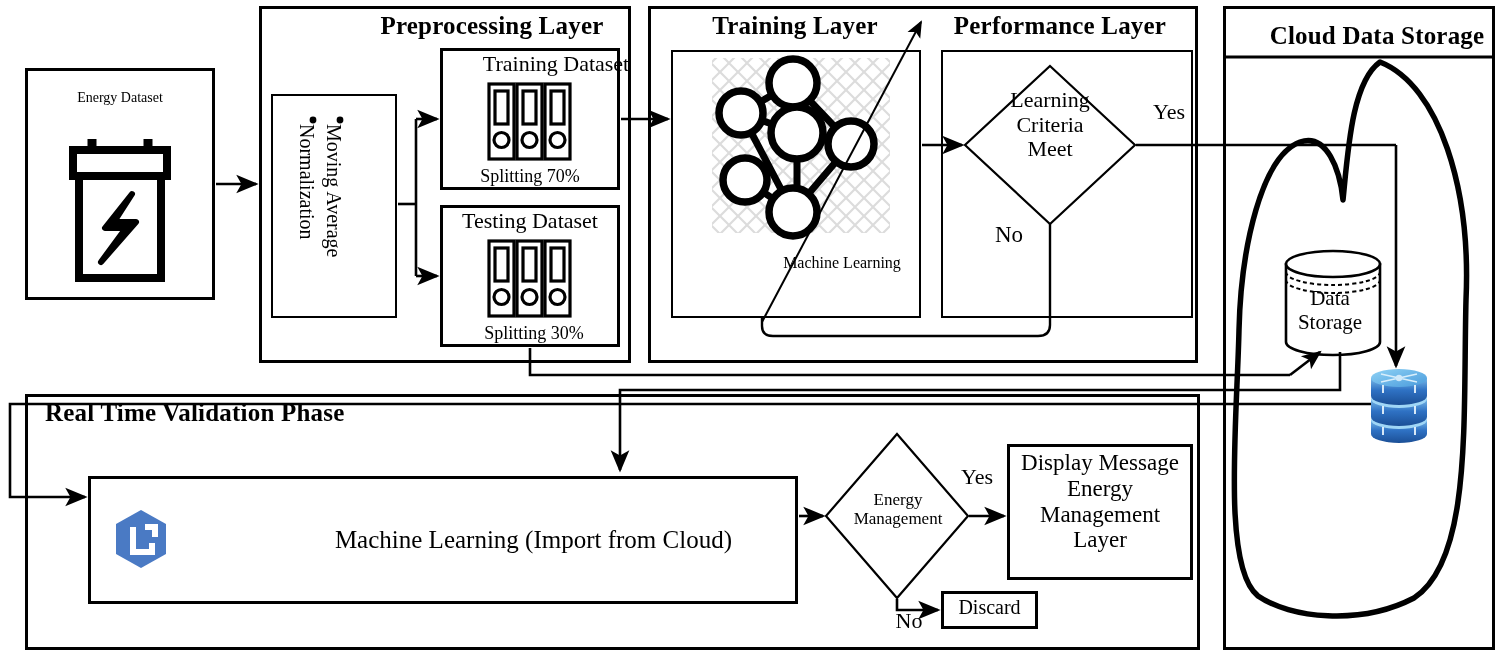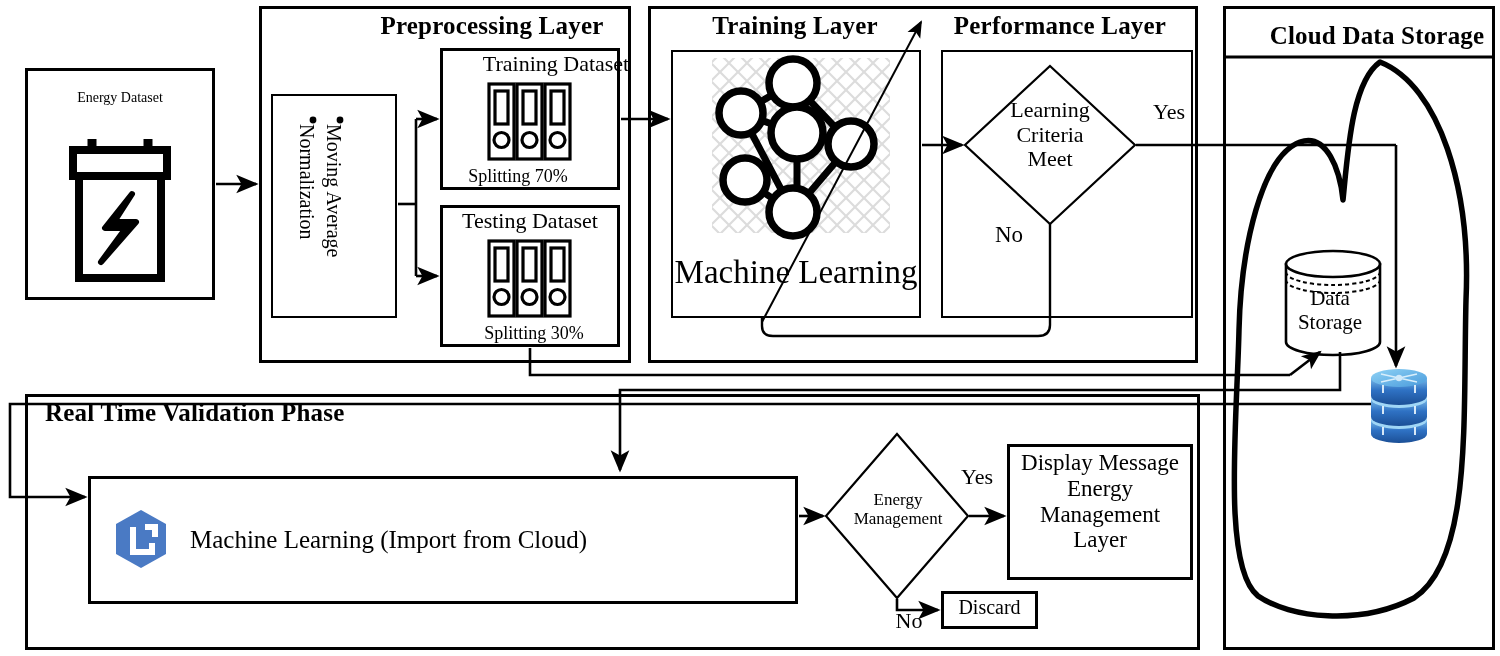--- a/index.html
+++ b/index.html
@@ -64,21 +64,21 @@
   <div class="box thin" style="left:271px;top:94px;width:126px;height:224px;"></div>
   <div class="lbl rot" style="left:345px;top:124px;font-size:20px;">Moving Average</div>
   <div class="lbl rot" style="left:318px;top:124px;font-size:20px;">Normalization</div>
   <svg class="svg-layer" viewBox="0 0 1500 656">
     <circle cx="340" cy="120" r="3.4" fill="#000"></circle>
     <circle cx="313" cy="120" r="3.4" fill="#000"></circle>
   </svg>
 
   <div class="box" style="left:440px;top:48px;width:180px;height:142px;"></div>
   <div class="lbl" style="left:440px;top:52px;width:180px;font-size:22px;margin-left:26px;">Training Dataset</div>
-  <div class="lbl" style="left:440px;top:166px;width:156px;font-size:18px;">Splitting 70%</div>
+  <div class="lbl" style="left:452px;top:166px;width:156px;font-size:18px;">Splitting 70%</div>
   <svg class="svg-layer" viewBox="0 0 1500 656">
     <g stroke="#000" fill="#fff" stroke-width="3.2">
       <rect x="489" y="84" width="25" height="75"></rect>
       <rect x="517" y="84" width="25" height="75"></rect>
       <rect x="545" y="84" width="25" height="75"></rect>
       <rect x="495" y="91" width="13" height="33"></rect>
       <rect x="523" y="91" width="13" height="33"></rect>
       <rect x="551" y="91" width="13" height="33"></rect>
       <circle cx="501.5" cy="140" r="7.5"></circle>
       <circle cx="529.5" cy="140" r="7.5"></circle>
@@ -130,26 +130,26 @@
     </g>
     <g stroke="#000" stroke-width="7.5" fill="#fff">
       <circle cx="741" cy="113" r="22"></circle>
       <circle cx="793" cy="83" r="24"></circle>
       <circle cx="797" cy="133" r="26"></circle>
       <circle cx="851" cy="144" r="23"></circle>
       <circle cx="745" cy="180" r="22"></circle>
       <circle cx="793" cy="212" r="24"></circle>
     </g>
   </svg>
-  <div class="lbl" style="left:671px;top:254px;width:250px;font-size:33px;">Machine Learning</div>
+  <div class="lbl" style="left:671px;top:254px;width:250px;font-size:16px;padding-left:46px;">Machine Learning</div>
 
   <svg class="svg-layer" viewBox="0 0 1500 656">
     <polygon points="1050,66 1135,145 1050,224 965,145" fill="#fff" stroke="#000" stroke-width="2.2"></polygon>
   </svg>
-  <div class="lbl" style="left:980px;top:98px;width:140px;font-size:22px;text-align:center;">Learning
+  <div class="lbl" style="left:980px;top:88px;width:140px;font-size:22px;text-align:center;">Learning
 Criteria
 Meet</div>
   <div class="lbl" style="left:1143px;top:100px;width:52px;font-size:22px;">Yes</div>
   <div class="lbl" style="left:985px;top:222px;width:48px;font-size:23px;">No</div>
 
   <div class="box" style="left:1223px;top:6px;width:272px;height:644px;"></div>
   <div class="lbl ttl" style="left:1223px;top:22px;width:308px;">Cloud Data Storage</div>
   <svg class="svg-layer" viewBox="0 0 1500 656">
     <line x1="1225" y1="57" x2="1493" y2="57" stroke="#000" stroke-width="3"></line>
   </svg>
@@ -207,21 +207,21 @@
   </svg>
 
   <div class="box" style="left:25px;top:394px;width:1175px;height:256px;"></div>
   <div class="lbl ttl" style="left:45px;top:399px;width:330px;text-align:left;">Real Time Validation Phase</div>
 
   <div class="box" style="left:88px;top:476px;width:710px;height:128px;"></div>
   <svg class="svg-layer" viewBox="0 0 1500 656">
     <polygon points="141,510 166,524 166,554 141,568 116,554 116,524" fill="#4a7ac4"></polygon>
     <path d="M133 527 L133 552 L152 552 L152 543 M145 527 L155 527 L155 537" fill="none" stroke="#fff" stroke-width="6" stroke-linecap="butt" stroke-linejoin="miter"></path>
   </svg>
-  <div class="lbl" style="left:190px;top:526px;width:560px;font-size:25px;text-align:left;">Machine Learning (Import from Cloud)</div>
+  <div class="lbl" style="left:172px;top:526px;width:560px;font-size:25px;text-align:right;">Machine Learning (Import from Cloud)</div>
 
   <svg class="svg-layer" viewBox="0 0 1500 656">
     <polygon points="897,434 968,516 897,598 826,516" fill="#fff" stroke="#000" stroke-width="2.2"></polygon>
   </svg>
   <div class="lbl" style="left:838px;top:490px;width:120px;font-size:17px;">Energy
 Management</div>
   <div class="lbl" style="left:952px;top:465px;width:50px;font-size:22px;">Yes</div>
   <div class="lbl" style="left:887px;top:609px;width:44px;font-size:22px;">No</div>
 
   <div class="box" style="left:1007px;top:444px;width:186px;height:136px;"></div>

